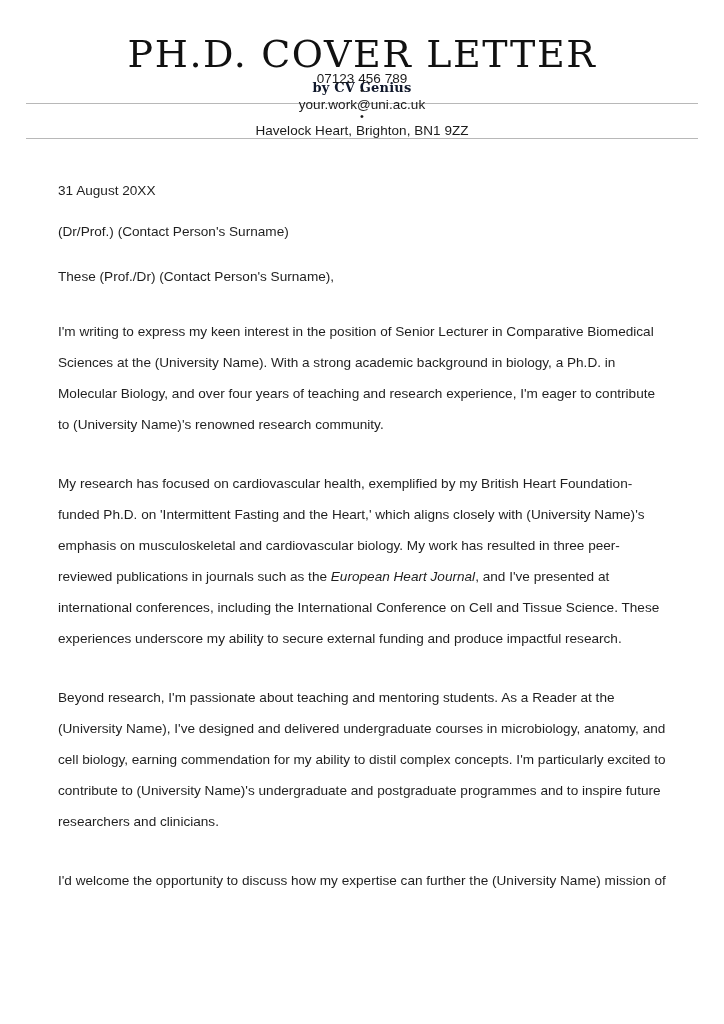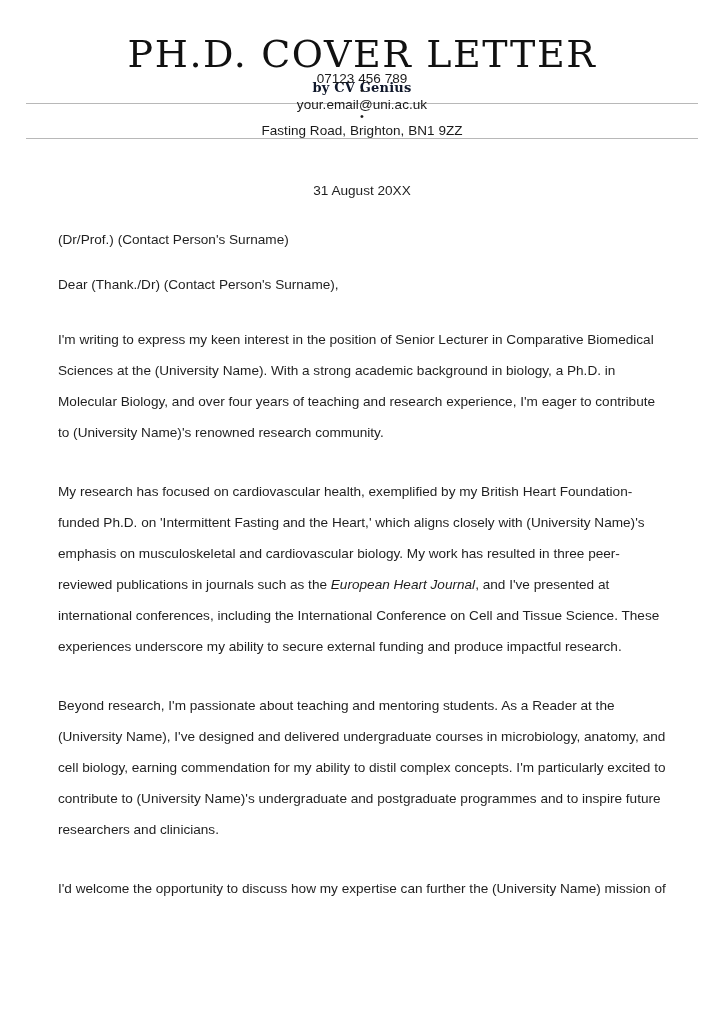--- a/index.html
+++ b/index.html
@@ -71,28 +71,28 @@
   }
 
   
   .letter-body {
     padding: 0 58px 0 58px;
     font-size: 13.6px;
     line-height: 31px;
     color: #1f1f1f;
   }
   .date-line {
-    text-align: center;
+    text-align: left;
     padding-top: 42px;
     padding-right: 0px;
     font-size: 13.6px;
     line-height: 20px;
   }
   .recipient-block {
-    margin-top: 28px;
+    margin-top: 20px;
     line-height: 22.5px;
     font-size: 13.6px;
   }
   .recipient-line { white-space: nowrap; }
   .salutation {
     margin-top: 22px;
     font-size: 13.6px;
     line-height: 22px;
   }
   .para {
@@ -118,37 +118,37 @@
 
   <div class="letter-header">
     <h1 class="doc-title">PH.D. COVER LETTER</h1>
     <div class="doc-subtitle">by CV Genius</div>
 
     <div class="rule rule-top"></div>
 
     <div class="contact-row">
       <span class="contact-item">07123 456 789</span>
       <span class="contact-sep">•</span>
-      <span class="contact-item">your.email@uni.ac.uk</span>
+      <span class="contact-item">your.work@uni.ac.uk</span>
       <span class="contact-sep">•</span>
-      <span class="contact-item">Fasting Road, Brighton, BN1 9ZZ</span>
+      <span class="contact-item">Havelock Heart, Brighton, BN1 9ZZ</span>
     </div>
 
     <div class="rule rule-bottom"></div>
   </div>
 
   <div class="letter-body">
 
     <div class="date-line">31 August 20XX</div>
 
     <div class="recipient-block">
       <div class="recipient-line">(Dr/Prof.) (Contact Person's Surname)</div>
     </div>
 
-    <div class="salutation">Dear (Thank./Dr) (Contact Person's Surname),</div>
+    <div class="salutation">These (Prof./Dr) (Contact Person's Surname),</div>
 
     <p class="para">I'm writing to express my keen interest in the position of Senior Lecturer in Comparative Biomedical Sciences at the (University Name). With a strong academic background in biology, a Ph.D. in Molecular Biology, and over four years of teaching and research experience, I'm eager to contribute to (University Name)'s renowned research community.</p>
 
     <p class="para"><span>My research has focused on cardiovascular health, exemplified by my British Heart Foundation-funded Ph.D. on 'Intermittent Fasting and the Heart,' which aligns closely with (University Name)'s emphasis on musculoskeletal and cardiovascular biology. My work has resulted in three peer-reviewed publications in journals such as the </span><em>European Heart Journal</em><span>, and I've presented at international conferences, including the International Conference on Cell and Tissue Science. These experiences underscore my ability to secure external funding and produce impactful research.</span></p>
 
     <p class="para">Beyond research, I'm passionate about teaching and mentoring students. As a Reader at the (University Name), I've designed and delivered undergraduate courses in microbiology, anatomy, and cell biology, earning commendation for my ability to distil complex concepts. I'm particularly excited to contribute to (University Name)'s undergraduate and postgraduate programmes and to inspire future researchers and clinicians.</p>
 
     <p class="para">I'd welcome the opportunity to discuss how my expertise can further the (University Name) mission of advancing research and education in biomedical sciences. Thank you for considering my application, and I look forward to the possibility of contributing to your department.</p>
 
     <div class="closing">Yours sincerely,</div>

